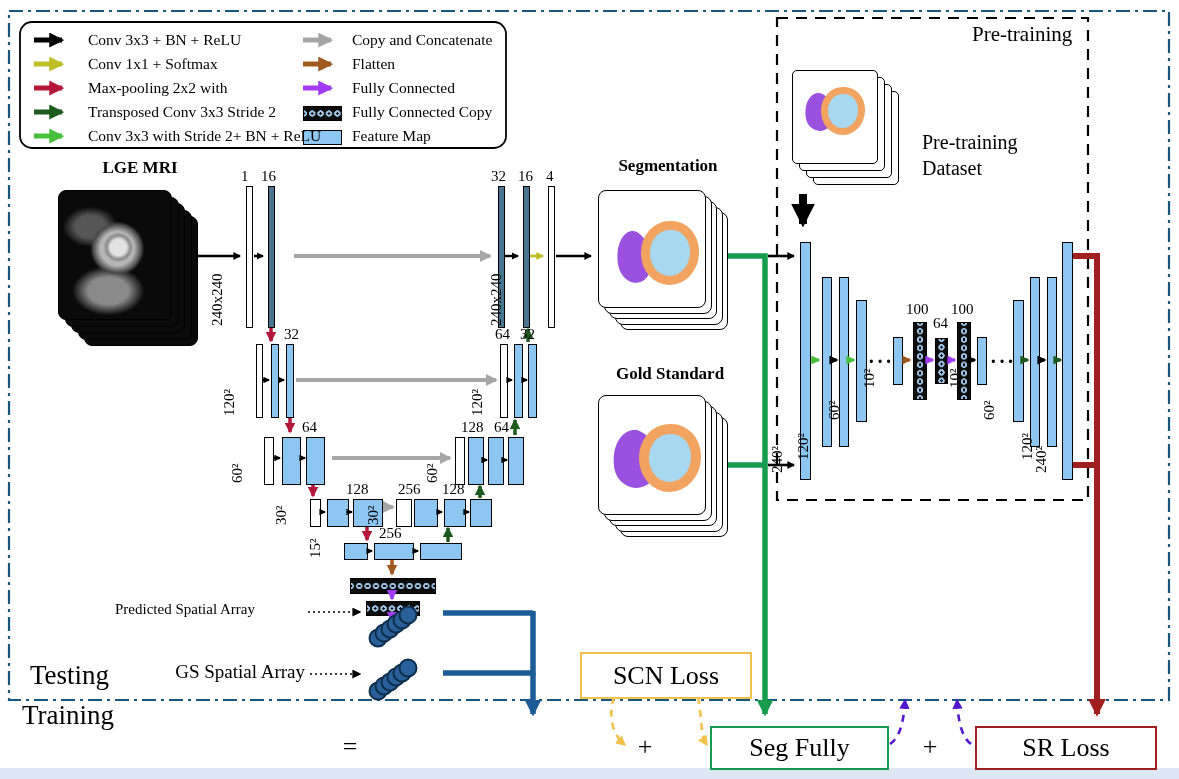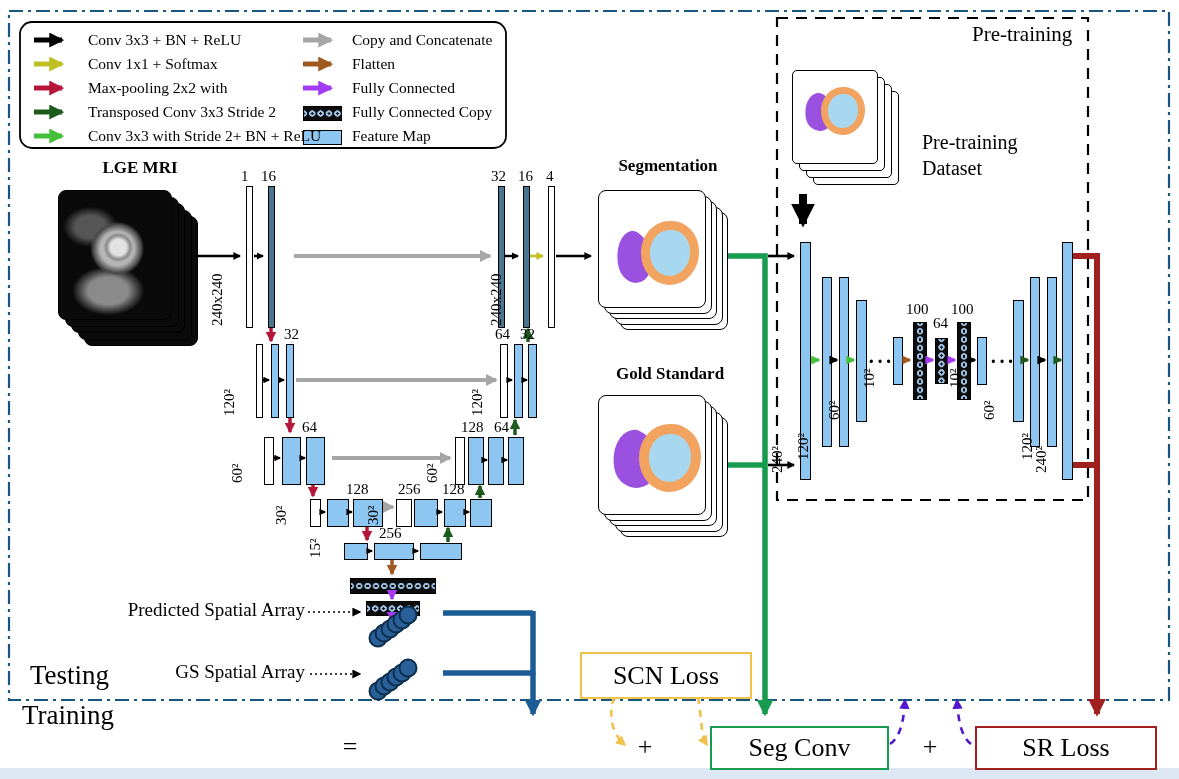--- a/index.html
+++ b/index.html
@@ -298,21 +298,21 @@
   <div class="lbl" style="left:518px;top:168px">16</div>
   <div class="lbl" style="left:546px;top:168px">4</div>
   <div class="fmdark" style="left:498px;top:186px;width:5px;height:140px"></div>
   <div class="fmdark" style="left:523px;top:186px;width:5px;height:140px"></div>
   <div class="whitebox" style="left:548px;top:186px;width:5px;height:140px"></div>
   <div class="rot" style="left:505px;top:308px">240x240</div>
 
   <div class="fcbox h" style="left:350px;top:578px;width:84px;height:14px"></div>
   <div class="fcbox h" style="left:366px;top:601px;width:52px;height:13px"></div>
 
-  <div class="lbl" style="left:115px;top:601px;width:190px;text-align:right;font-size:19px">Predicted Spatial Array</div>
+  <div class="lbl" style="left:115px;top:601px;width:190px;font-size:15px">Predicted Spatial Array</div>
   <div class="lbl" style="left:165px;top:663px;width:140px;text-align:right;font-size:19px">GS Spatial Array</div>
 
   <div class="title" style="left:598px;top:156px;width:140px">Segmentation</div>
   <div>
     <div class="card" style="left:620px;top:212px;width:106px;height:116px"></div>
     <div class="card" style="left:614.5px;top:206.5px;width:106px;height:116px"></div>
     <div class="card" style="left:609px;top:201px;width:106px;height:116px"></div>
     <div class="card" style="left:603.5px;top:195.5px;width:106px;height:116px"></div>
     <div class="card" style="left:598px;top:190px;width:106px;height:116px">
       <div class="blob-purple" style="left:18px;top:40px;width:34px;height:52px"></div>
@@ -372,19 +372,19 @@
   <div class="fm" style="left:1047px;top:277px;width:8px;height:168px"></div>
   <div class="rot" style="left:1036px;top:442px">120²</div>
   <div class="fm" style="left:1062px;top:242px;width:9px;height:236px"></div>
   <div class="rot" style="left:1050px;top:455px">240²</div>
 
   <div class="phase" style="left:30px;top:660px">Testing</div>
   <div class="phase" style="left:22px;top:700px">Training</div>
 
   <div class="opsym" style="left:335px;top:732px;width:30px">=</div>
   <div class="opsym" style="left:630px;top:732px;width:30px">+</div>
-  <div class="loss-box" style="left:710px;top:726px;width:175px;height:40px;line-height:40px;border:2.6px solid var(--seg)">Seg Conv</div>
+  <div class="loss-box" style="left:710px;top:726px;width:175px;height:40px;line-height:40px;border:2.6px solid var(--seg)">Seg Fully</div>
   <div class="opsym" style="left:915px;top:732px;width:30px">+</div>
   <div class="loss-box" style="left:580px;top:652px;width:168px;height:43px;line-height:43px;border:2.6px solid var(--scn)">SCN Loss</div>
   <div class="loss-box" style="left:975px;top:726px;width:178px;height:40px;line-height:40px;border:2.6px solid var(--sr)">SR Loss</div>
 
   <div id="bottom-strip"></div>
 </div>
 
 </body></html>

